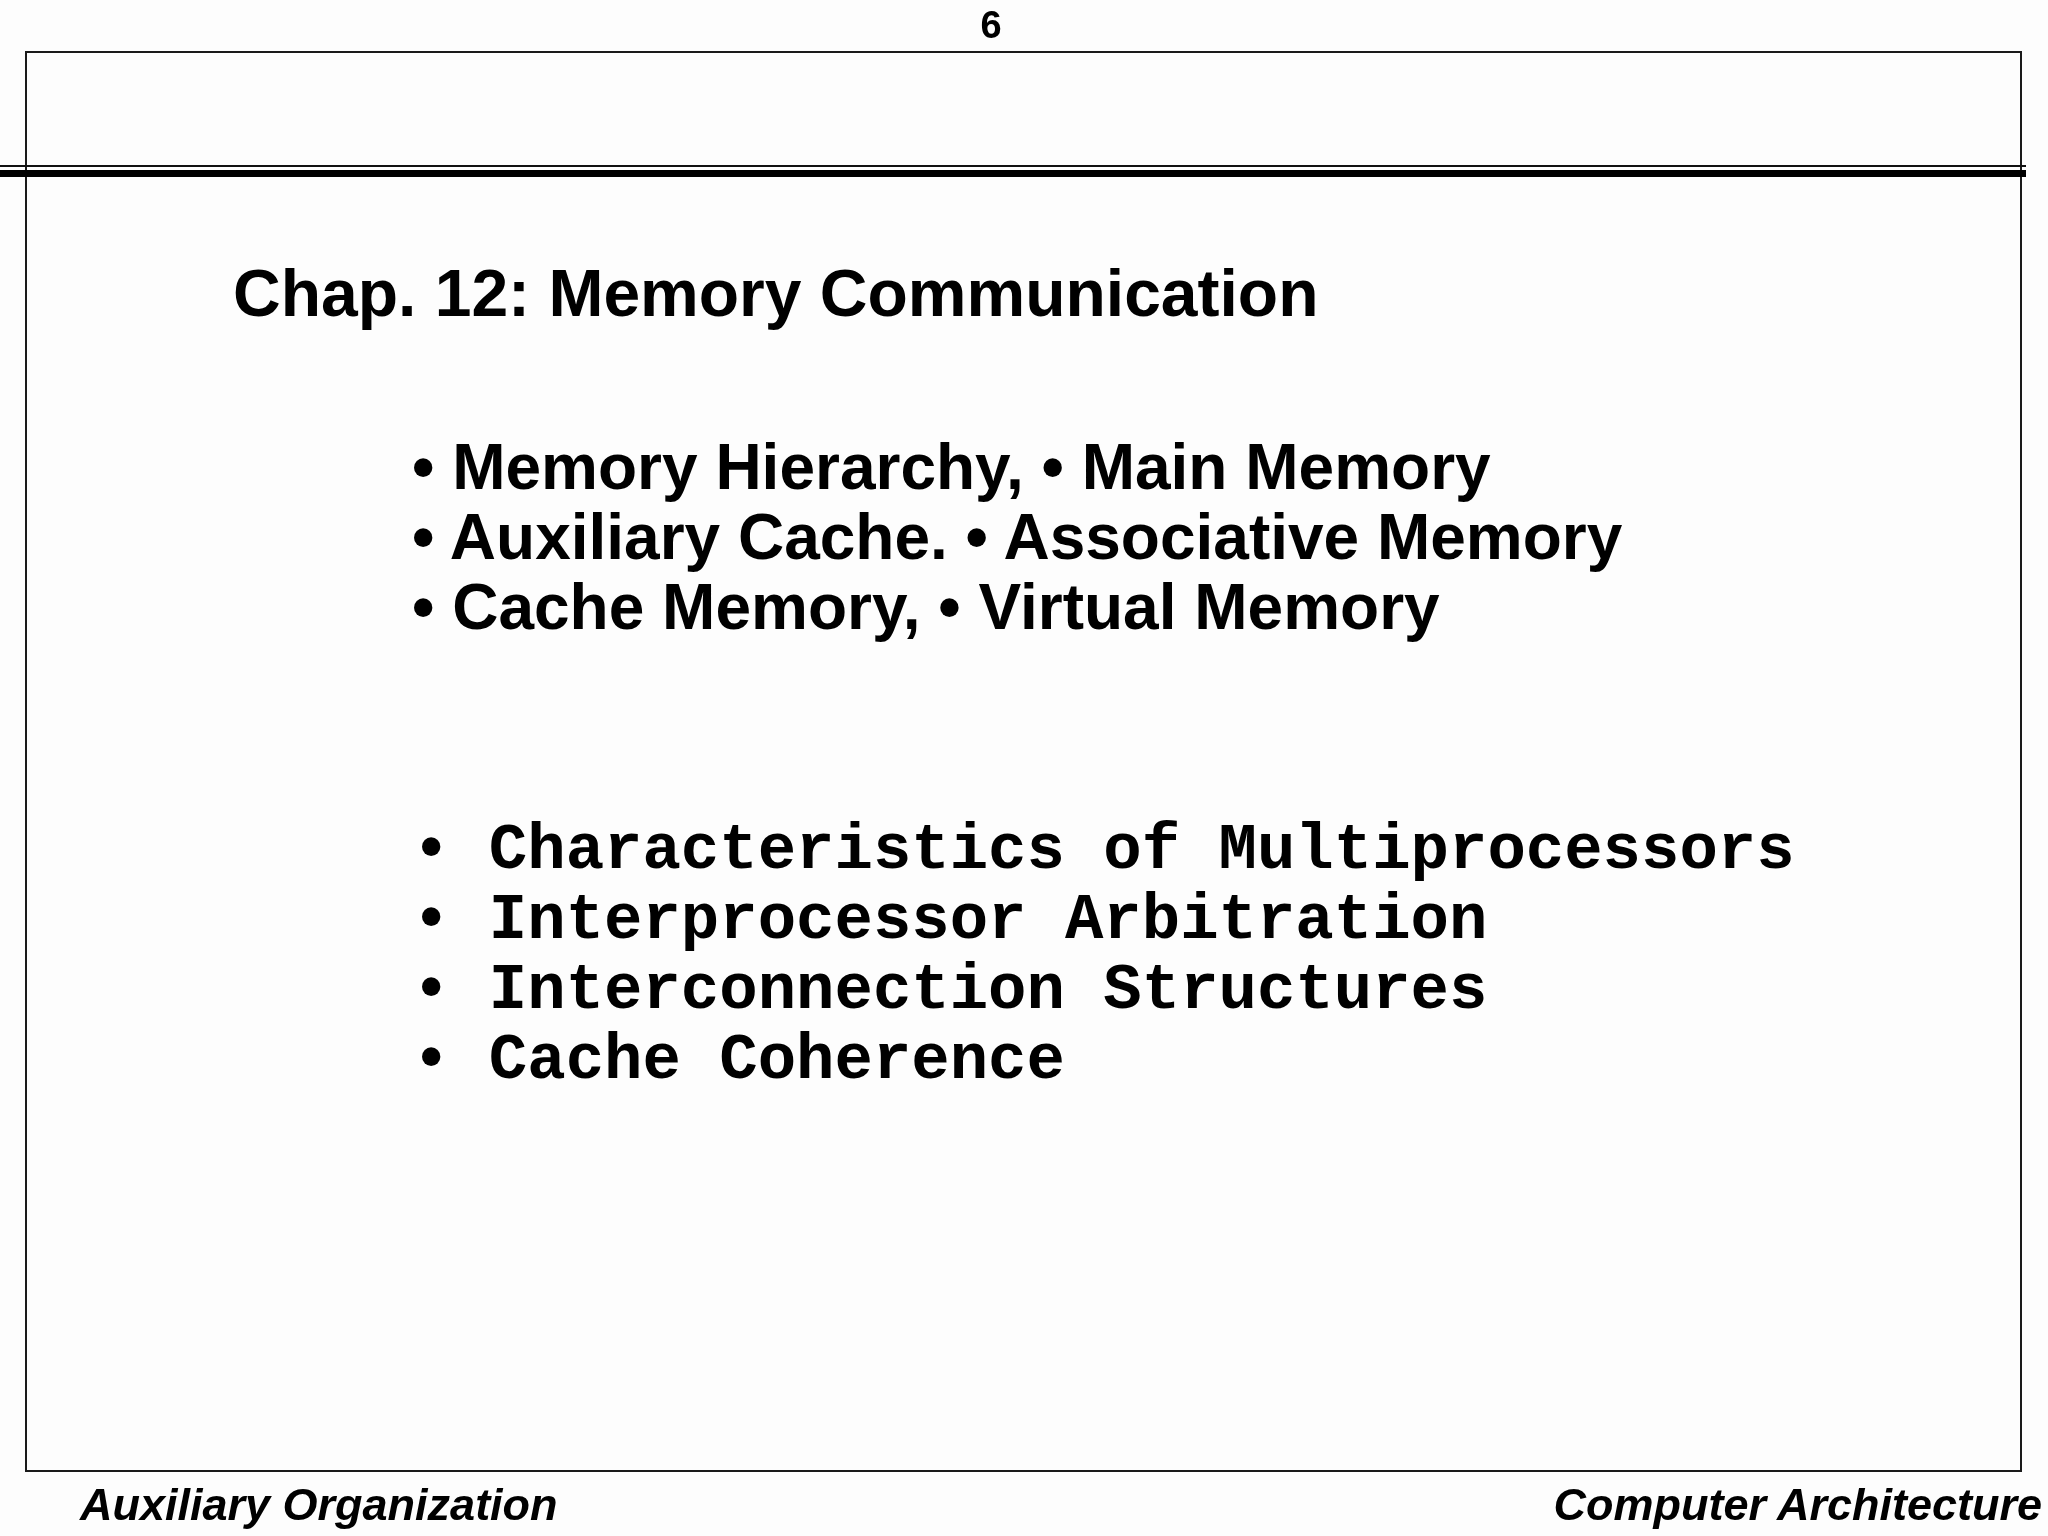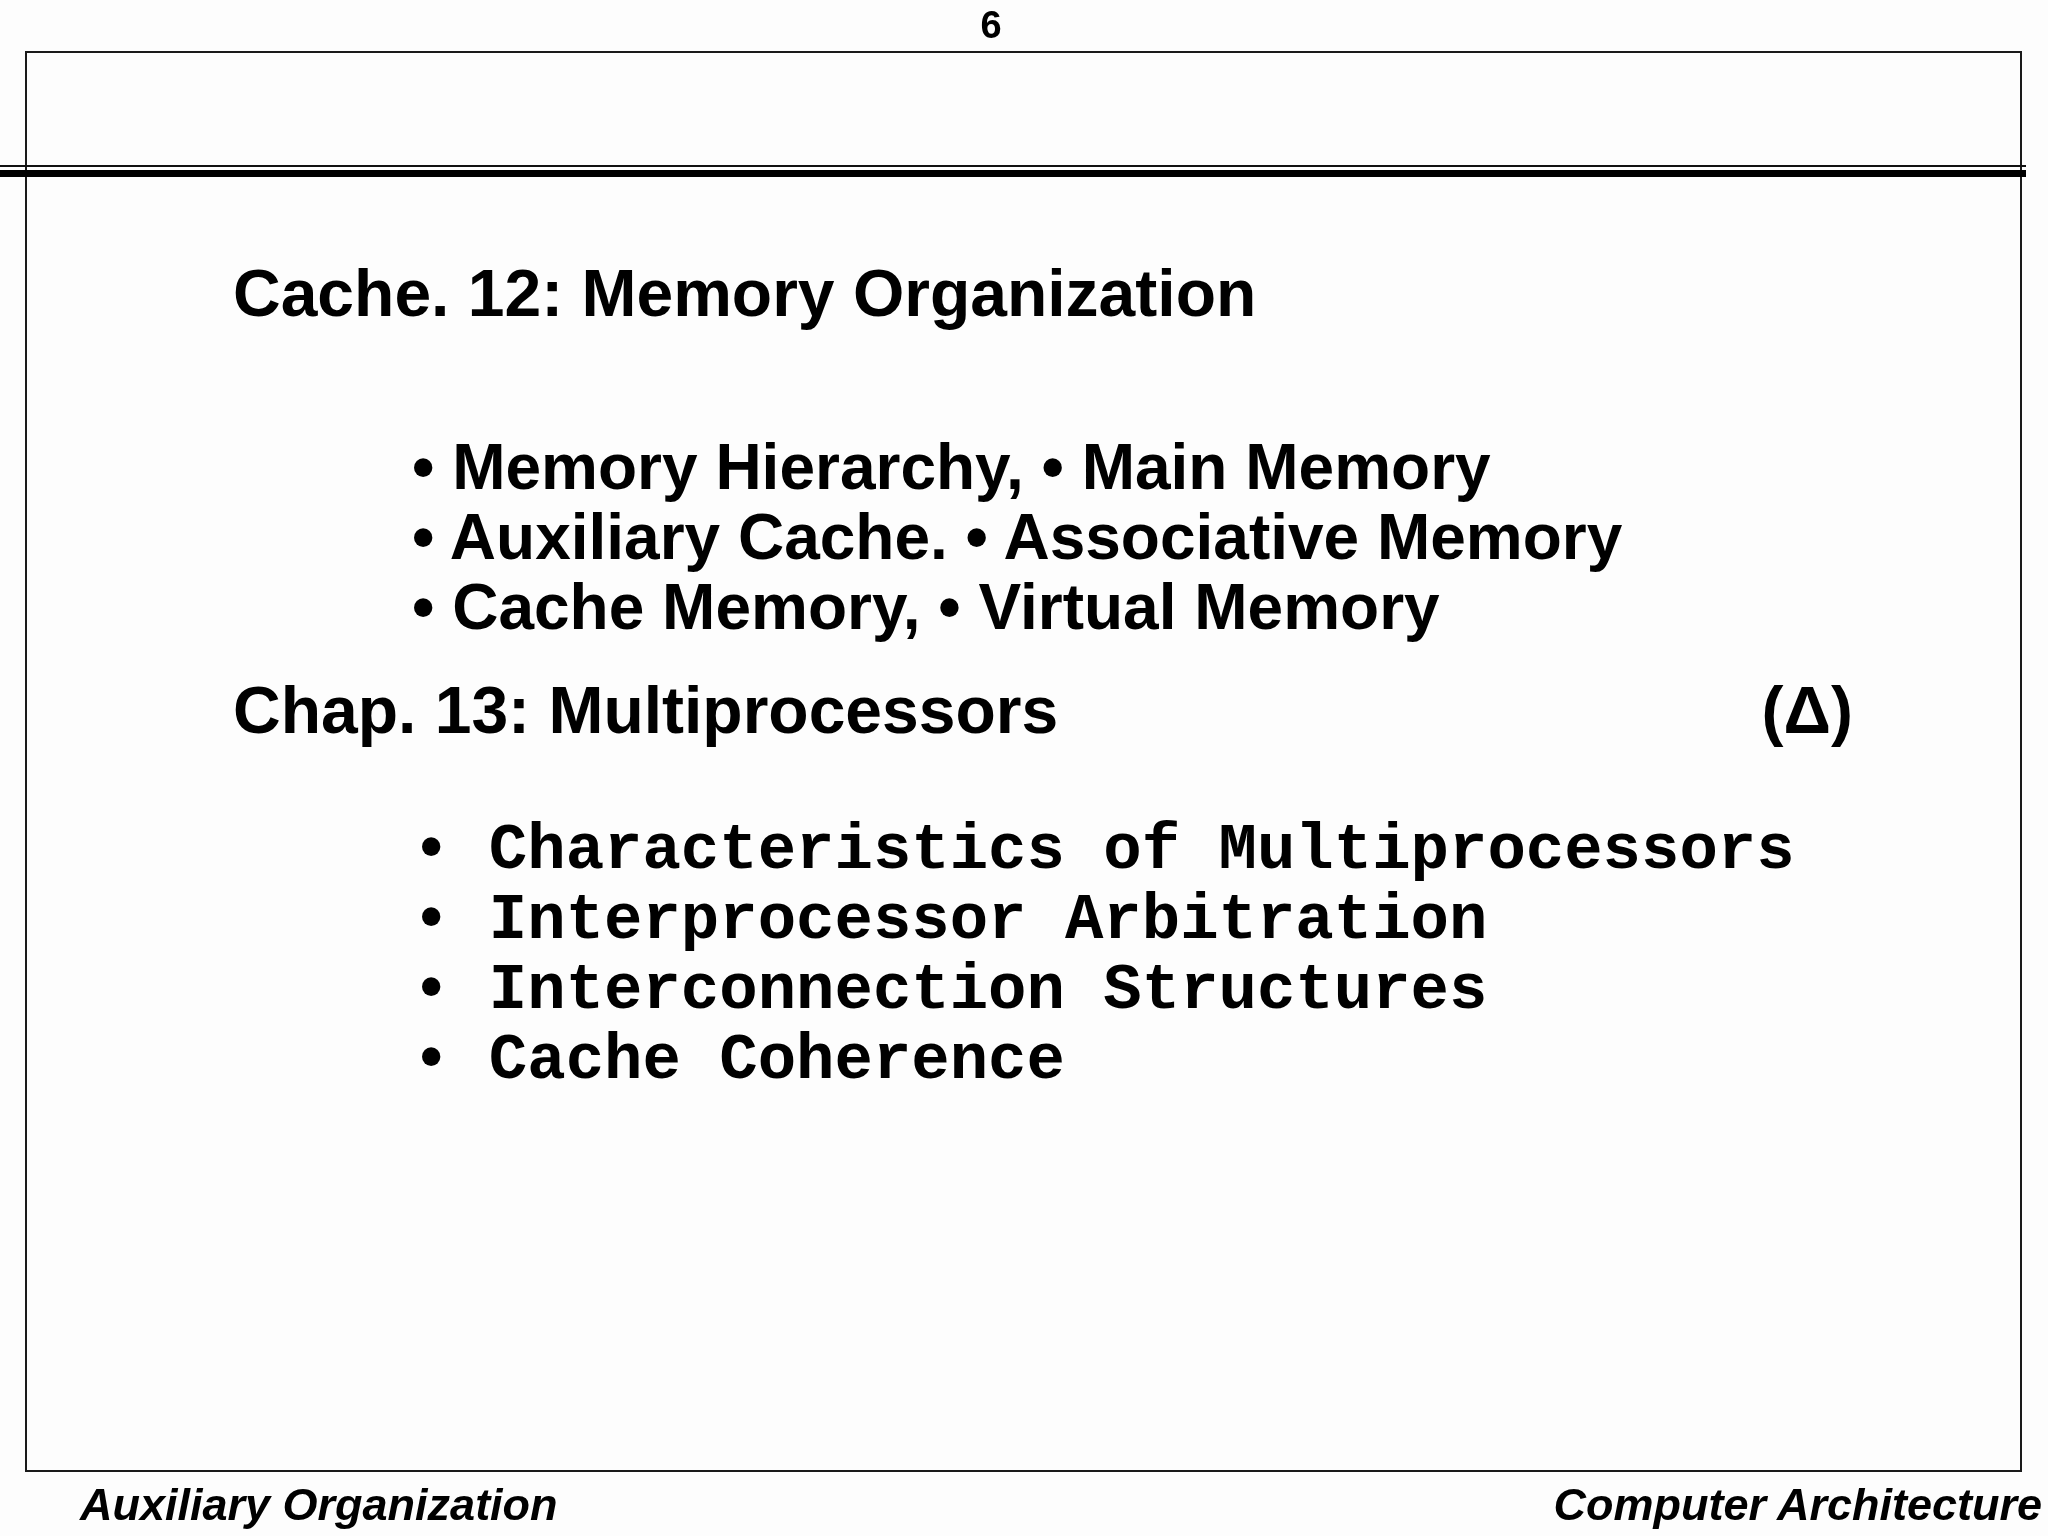--- a/index.html
+++ b/index.html
@@ -86,32 +86,28 @@
 <body>
 
 <div class="page">
 
   <div class="page-number">6</div>
 
   <div class="frame"></div>
   <div class="rule rule-thin"></div>
   <div class="rule rule-thick"></div>
 
-  <div class="heading h1">Cache. 12: Memory Organization</div>
+  <div class="heading h1">Chap. 12: Memory Communication</div>
 
   <div class="bullets group1">
     <div>• Memory Hierarchy, • Main Memory</div>
     <div>• Auxiliary Cache. • Associative Memory</div>
     <div>• Cache Memory, • Virtual Memory</div>
   </div>
 
-  <div class="heading-row">
-    <span class="heading">Chap. 13: Multiprocessors</span>
-    <span class="heading">(Δ)</span>
-  </div>
 
   <div class="bullets group2">
     <div>• Characteristics of Multiprocessors</div>
     <div>• Interprocessor Arbitration</div>
     <div>• Interconnection Structures</div>
     <div>• Cache Coherence</div>
   </div>
 
   <div class="footer footer-left">Auxiliary Organization</div>
 

